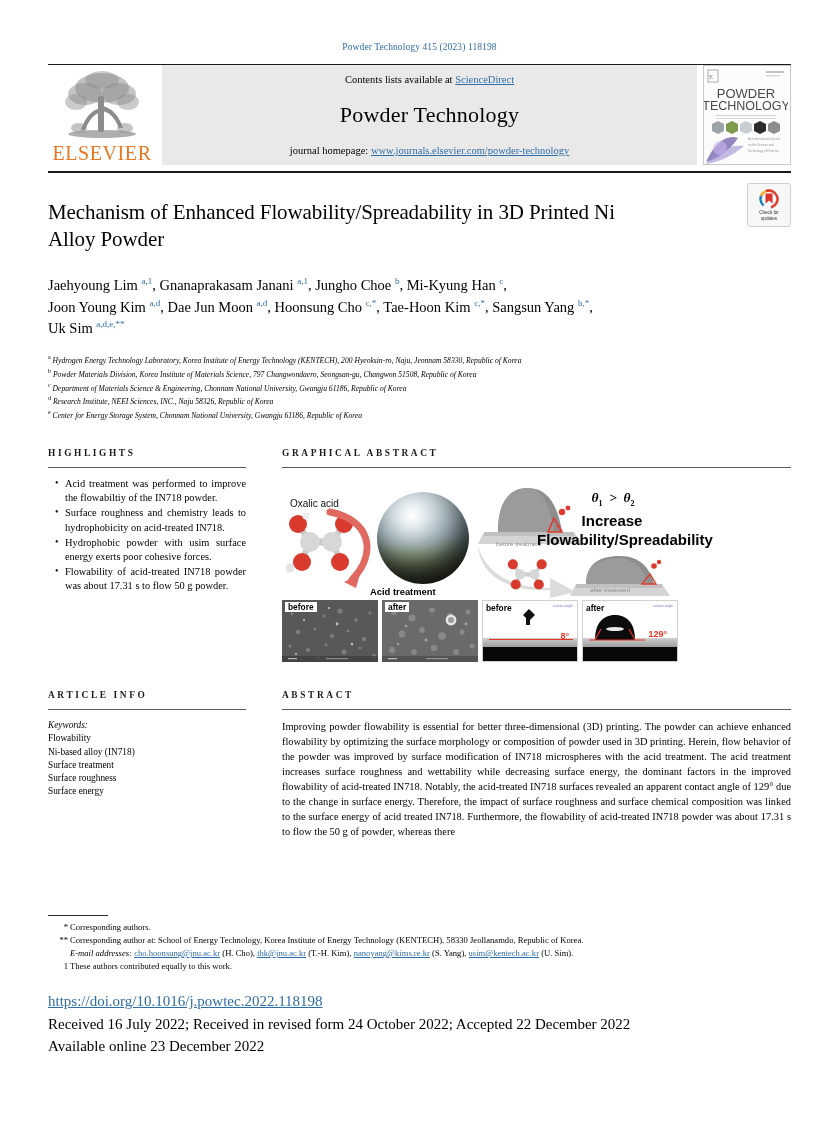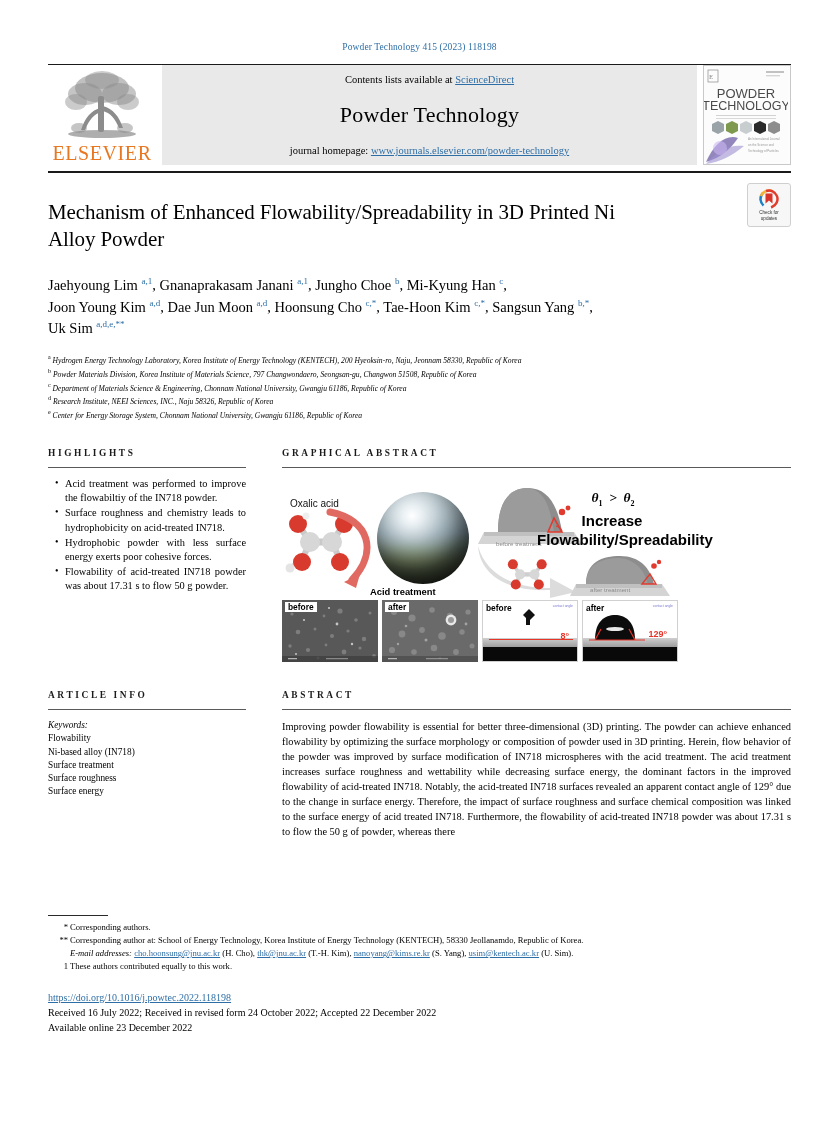--- a/index.html
+++ b/index.html
@@ -374,21 +374,21 @@
     text-align: right;
   }
   .fn-indent { padding-left: 22px; }
   .mail-label { font-style: italic; }
   .mail-link { color: #2e6ea6; }
 
   .pubinfo {
     position: absolute;
     left: 48px;
     top: 990px;
-    font-size: 10px;
+    font-size: 15px;
     line-height: 1.5;
   }
   .doi-link { color: #2e6ea6; }
 </style>
 </head>
 <body>
 
 <div class="page">
 
   <div class="running-head">Powder Technology 415 (2023) 118198</div>
@@ -485,21 +485,21 @@
   </div>
 
   <div class="cols">
 
     <div class="col-left">
       <div class="sec-head">HIGHLIGHTS</div>
       <div class="sec-rule"></div>
       <ul class="highlights">
         <li>Acid treatment was performed to improve the flowabiltiy of the IN718 powder.</li>
         <li>Surface roughness and chemistry leads to hydrophobicity on acid-treated IN718.</li>
-        <li>Hydrophobic powder with less surface energy exerts poor cohesive forces.</li>
+        <li>Hydrophobic powder with usim surface energy exerts poor cohesive forces.</li>
         <li>Flowability of acid-treated IN718 powder was about 17.31 s to flow 50 g powder.</li>
       </ul>
     </div>
 
     <div class="col-gap"></div>
 
     <div class="col-right">
       <div class="sec-head">GRAPHICAL ABSTRACT</div>
       <div class="sec-rule"></div>
 

